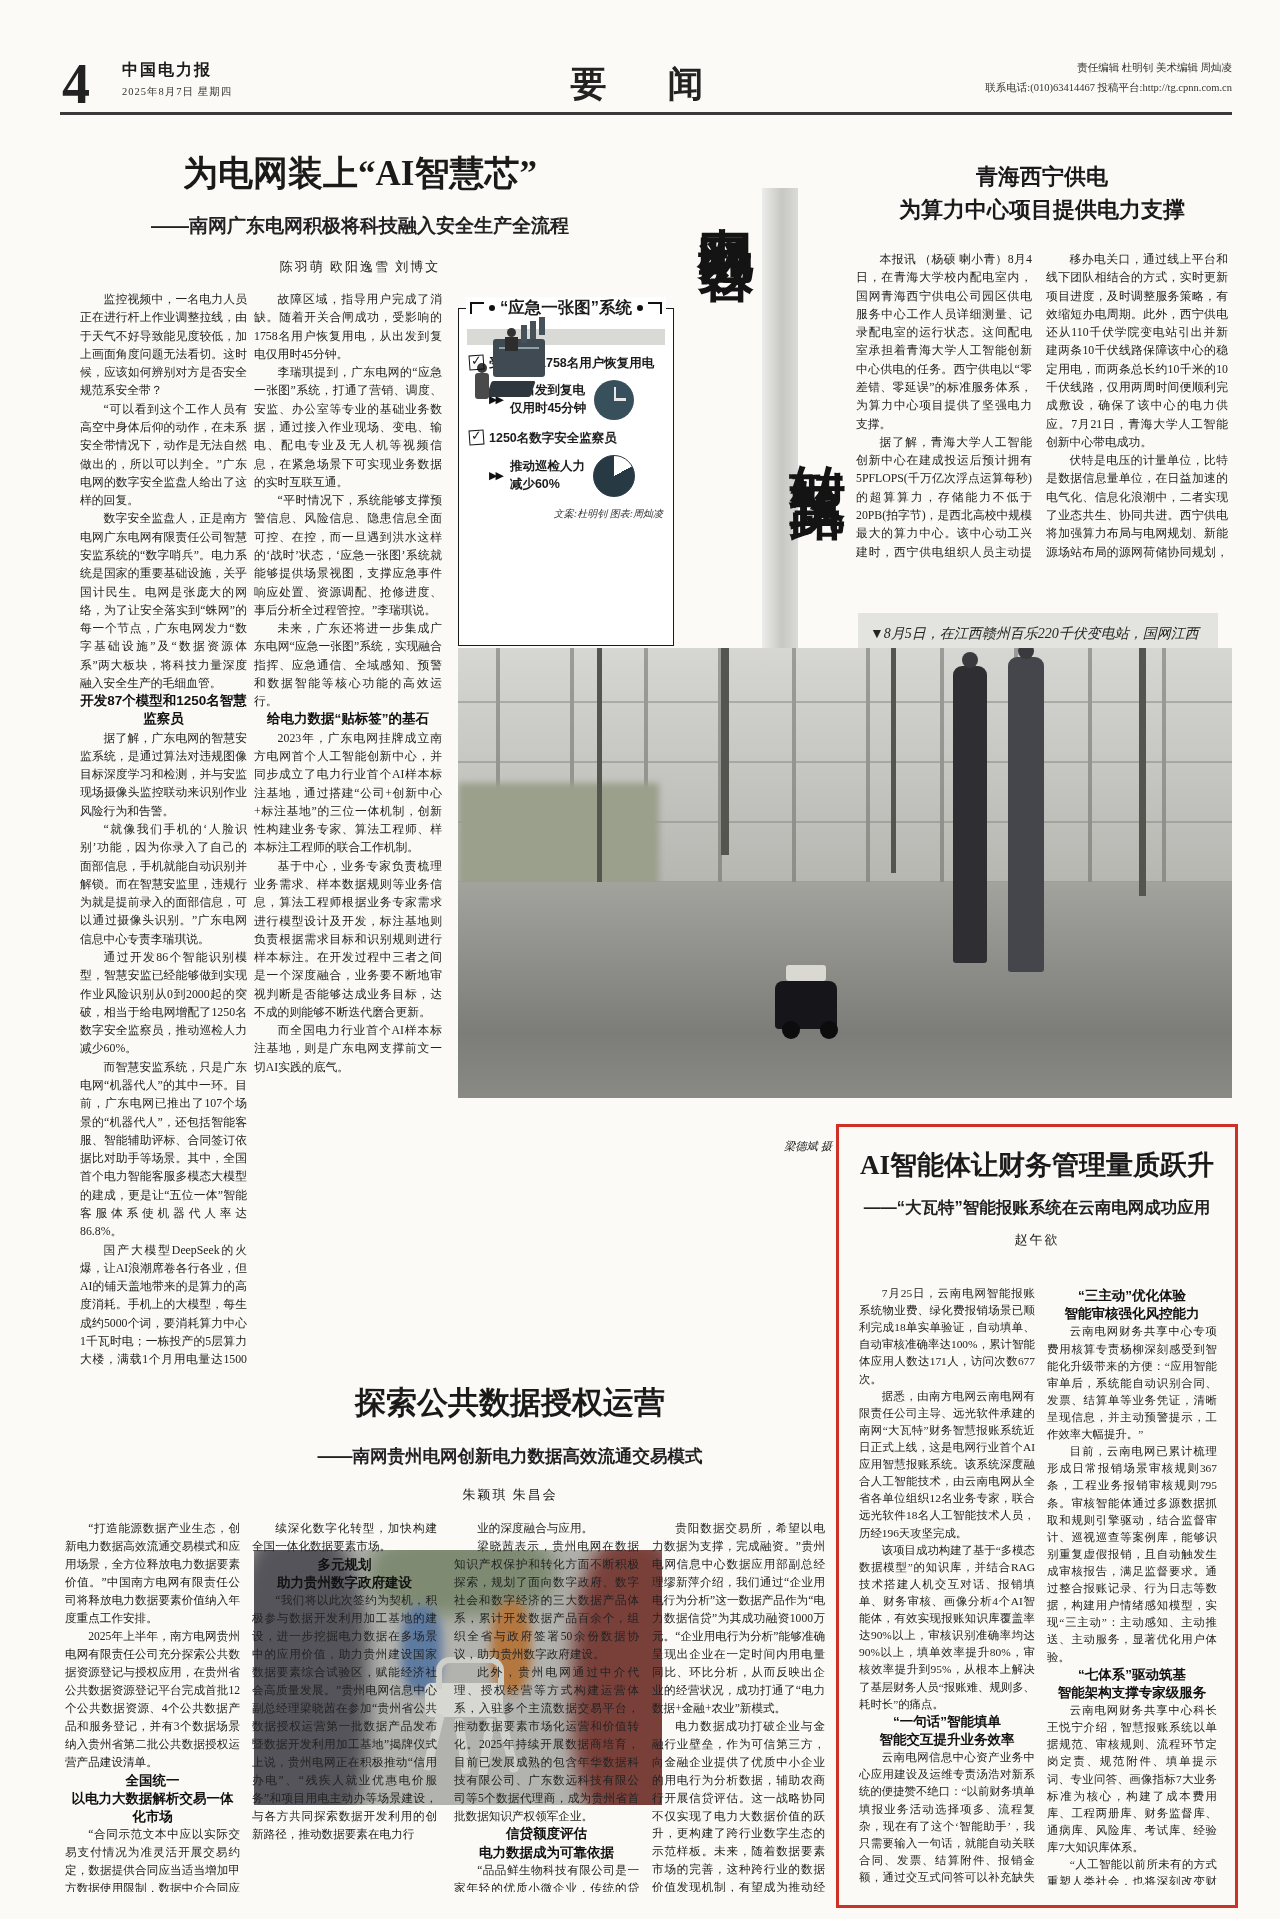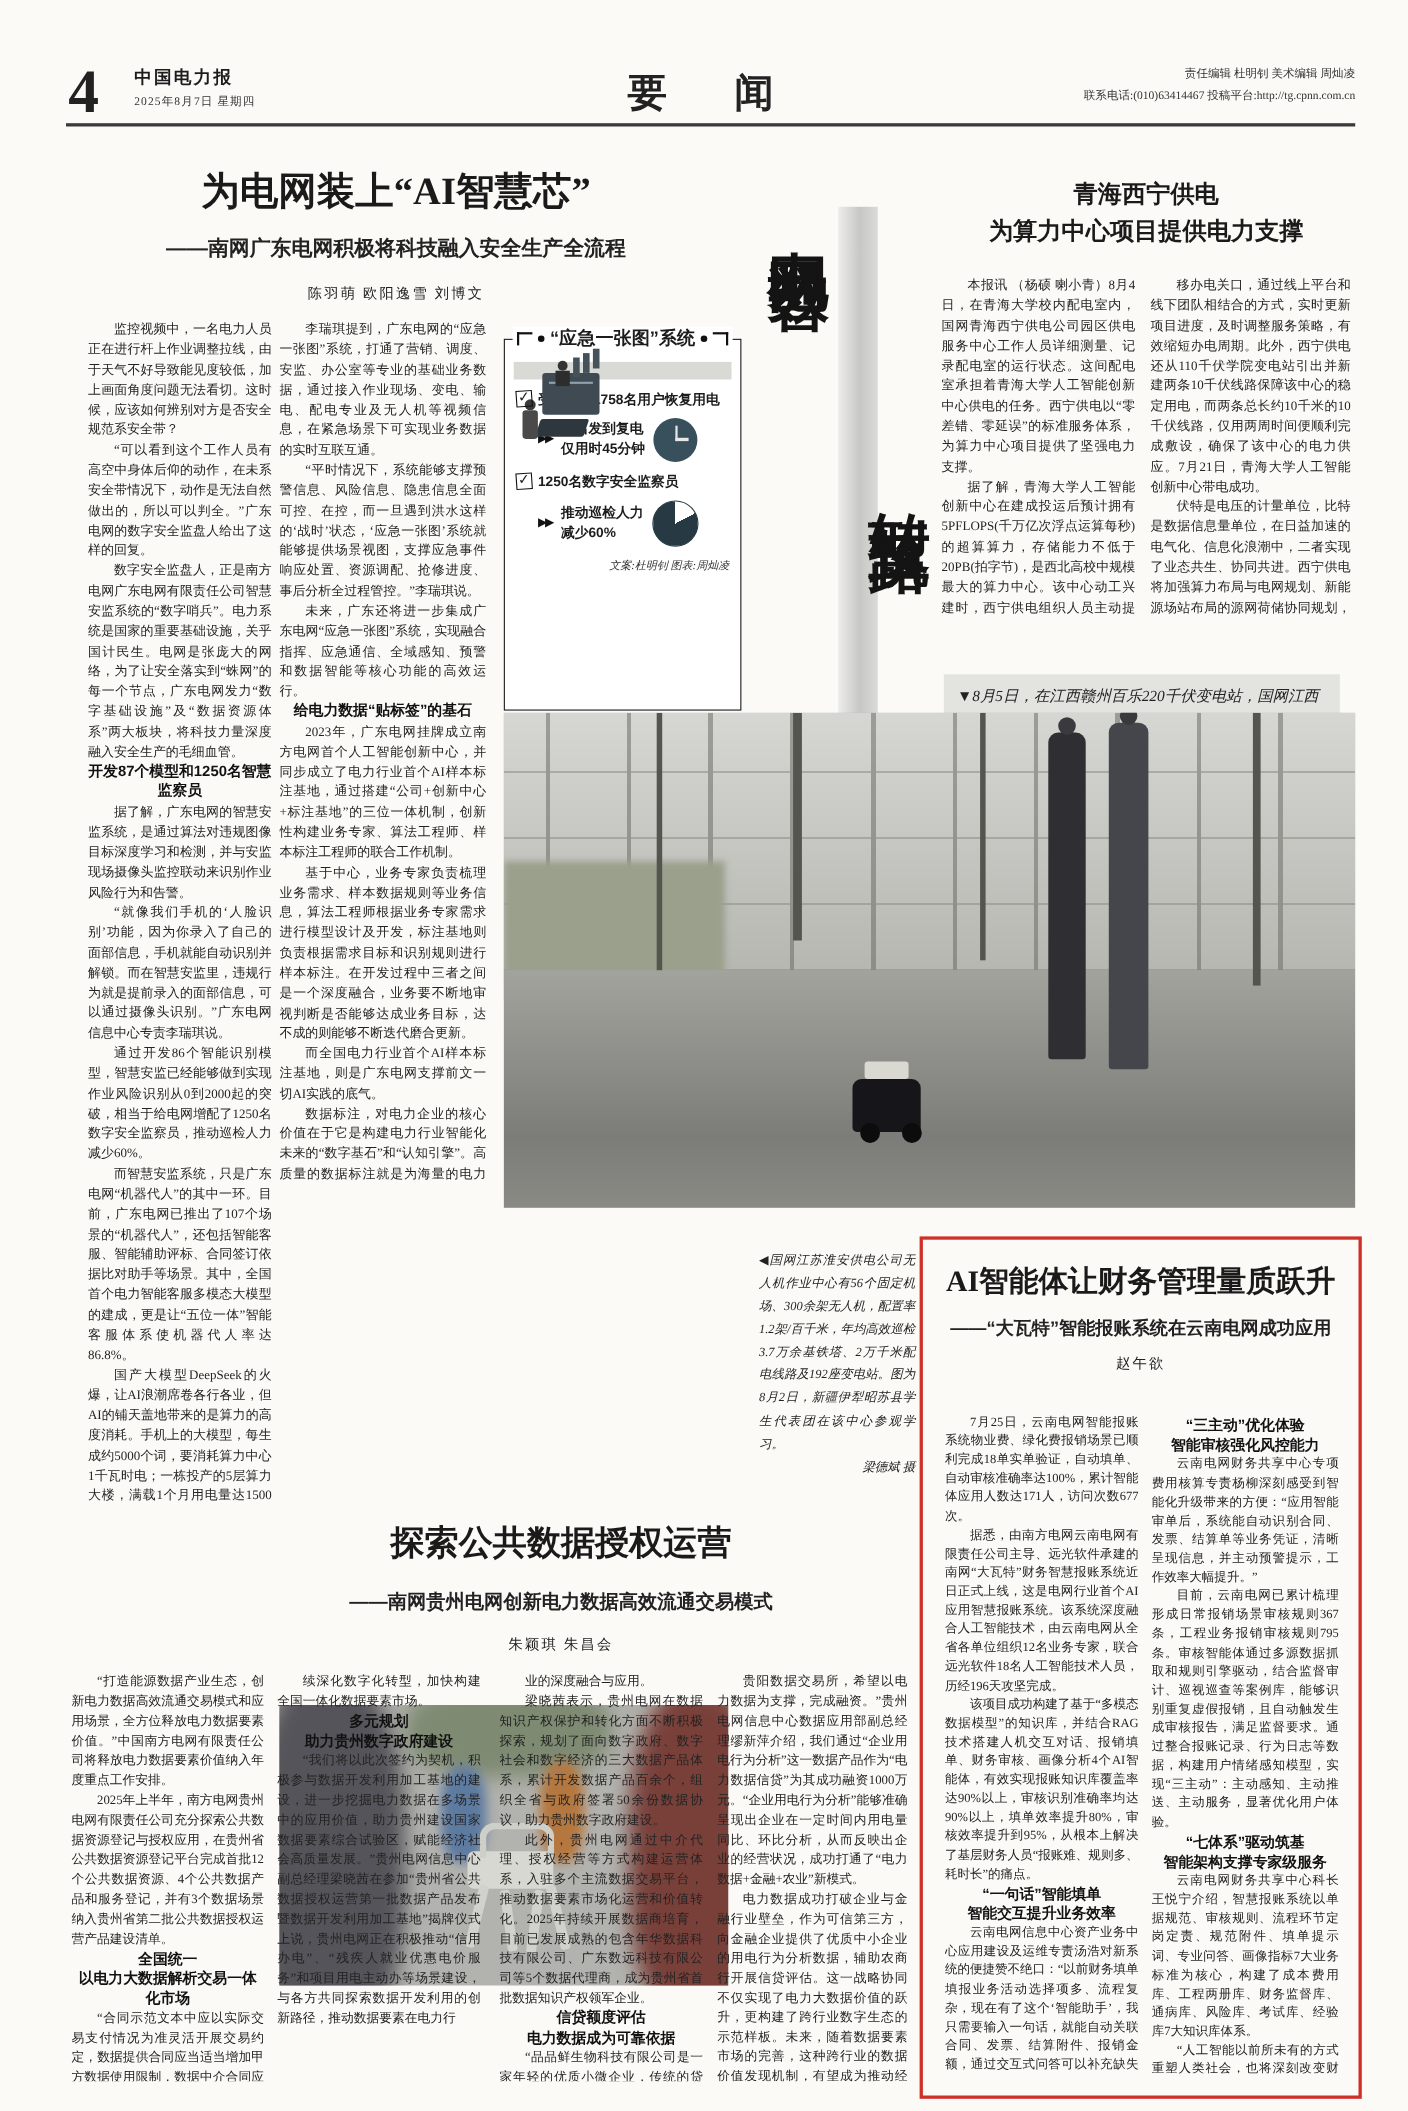--- a/index.html
+++ b/index.html
@@ -110,20 +110,21 @@
   <p class="chead">开发87个模型和1250名智慧监察员</p>
   <p>据了解，广东电网的智慧安监系统，是通过算法对违规图像目标深度学习和检测，并与安监现场摄像头监控联动来识别作业风险行为和告警。</p>
   <p>“就像我们手机的‘人脸识别’功能，因为你录入了自己的面部信息，手机就能自动识别并解锁。而在智慧安监里，违规行为就是提前录入的面部信息，可以通过摄像头识别。”广东电网信息中心专责李瑞琪说。</p>
   <p>通过开发86个智能识别模型，智慧安监已经能够做到实现作业风险识别从0到2000起的突破，相当于给电网增配了1250名数字安全监察员，推动巡检人力减少60%。</p>
   <p>而智慧安监系统，只是广东电网“机器代人”的其中一环。目前，广东电网已推出了107个场景的“机器代人”，还包括智能客服、智能辅助评标、合同签订依据比对助手等场景。其中，全国首个电力智能客服多模态大模型的建成，更是让“五位一体”智能客服体系使机器代人率达86.8%。</p>
   <p>国产大模型DeepSeek的火爆，让AI浪潮席卷各行各业，但AI的铺天盖地带来的是算力的高度消耗。手机上的大模型，每生成约5000个词，要消耗算力中心1千瓦时电；一栋投产的5层算力大楼，满载1个月用电量达1500万千瓦时。</p>
 
 </div>
 
 <div class="abs col" style="left:254px;top:290px;width:188px;height:788px;">
+  <p>故障区域，指导用户完成了消缺。随着开关合闸成功，受影响的1758名用户恢复用电，从出发到复电仅用时45分钟。</p>
   <p>李瑞琪提到，广东电网的“应急一张图”系统，打通了营销、调度、安监、办公室等专业的基础业务数据，通过接入作业现场、变电、输电、配电专业及无人机等视频信息，在紧急场景下可实现业务数据的实时互联互通。</p>
   <p>“平时情况下，系统能够支撑预警信息、风险信息、隐患信息全面可控、在控，而一旦遇到洪水这样的‘战时’状态，‘应急一张图’系统就能够提供场景视图，支撑应急事件响应处置、资源调配、抢修进度、事后分析全过程管控。”李瑞琪说。</p>
   <p>未来，广东还将进一步集成广东电网“应急一张图”系统，实现融合指挥、应急通信、全域感知、预警和数据智能等核心功能的高效运行。</p>
   <p class="chead">给电力数据“贴标签”的基石</p>
   <p>2023年，广东电网挂牌成立南方电网首个人工智能创新中心，并同步成立了电力行业首个AI样本标注基地，通过搭建“公司+创新中心+标注基地”的三位一体机制，创新性构建业务专家、算法工程师、样本标注工程师的联合工作机制。</p>
   <p>基于中心，业务专家负责梳理业务需求、样本数据规则等业务信息，算法工程师根据业务专家需求进行模型设计及开发，标注基地则负责根据需求目标和识别规则进行样本标注。在开发过程中三者之间是一个深度融合，业务要不断地审视判断是否能够达成业务目标，达不成的则能够不断迭代磨合更新。</p>
   <p>而全国电力行业首个AI样本标注基地，则是广东电网支撑前文一切AI实践的底气。</p>
   <p>数据标注，对电力企业的核心价值在于它是构建电力行业智能化未来的“数字基石”和“认知引擎”。高质量的数据标注就是为海量的电力运行数据(比如设备图像、传感器读数、电网运行状态、故障波形等)“贴标签”“作注释”。只有经过精准、海量标注的数据“喂养”和“训练”，人工智能模型才能真正“看懂电网”“听懂设备”“预见”风险，最终实现智能化决策和自主化操作。</p>
 </div>
 
@@ -198,21 +199,20 @@
   <div class="pole" style="left:18%;height:52%;"></div>
   <div class="pole" style="left:34%;height:46%;width:8px;"></div>
   <div class="pole" style="left:56%;height:50%;"></div>
   <div class="pole" style="left:88%;height:55%;width:7px;"></div>
   <div class="person" style="left:64%;top:4%;width:34px;height:66%;"></div>
   <div class="person" style="left:71%;top:2%;width:36px;height:70%;background:#44464b;"></div>
   <div class="robot" style="left:41%;top:74%;width:62px;height:48px;"></div>
 </div>
 
 <div class="abs capleft" style="left:690px;top:1136px;width:142px;">
-  <span>◀国网江苏淮安供电公司无人机作业中心有56个固定机场、300余架无人机，配置率1.2架/百千米，年均高效巡检3.7万余基铁塔、2万千米配电线路及192座变电站。图为8月2日，新疆伊犁昭苏县学生代表团在该中心参观学习。</span>
   <div class="capcredit">梁德斌  摄</div>
 </div>
 
 <div class="abs photo" style="left:254px;top:1100px;width:408px;height:255px;background:#b2b2ae;">
   <div class="blob" style="left:-6%;top:-10%;width:34%;height:130%;background:#54545a;"></div>
   <div class="blob" style="right:-8%;top:-6%;width:30%;height:120%;background:#79403a;"></div>
   <div class="blob" style="left:28%;top:-8%;width:46%;height:34%;background:#7e8a72;"></div>
   <div class="blob" style="left:36%;top:22%;width:10%;height:34%;background:#5d7aa0;filter:blur(5px);"></div>
   <div class="blob" style="left:58%;top:20%;width:10%;height:36%;background:#b4773f;filter:blur(5px);"></div>
   <div class="dogbot" style="left:42%;top:52%;width:78px;height:34px;"></div>

